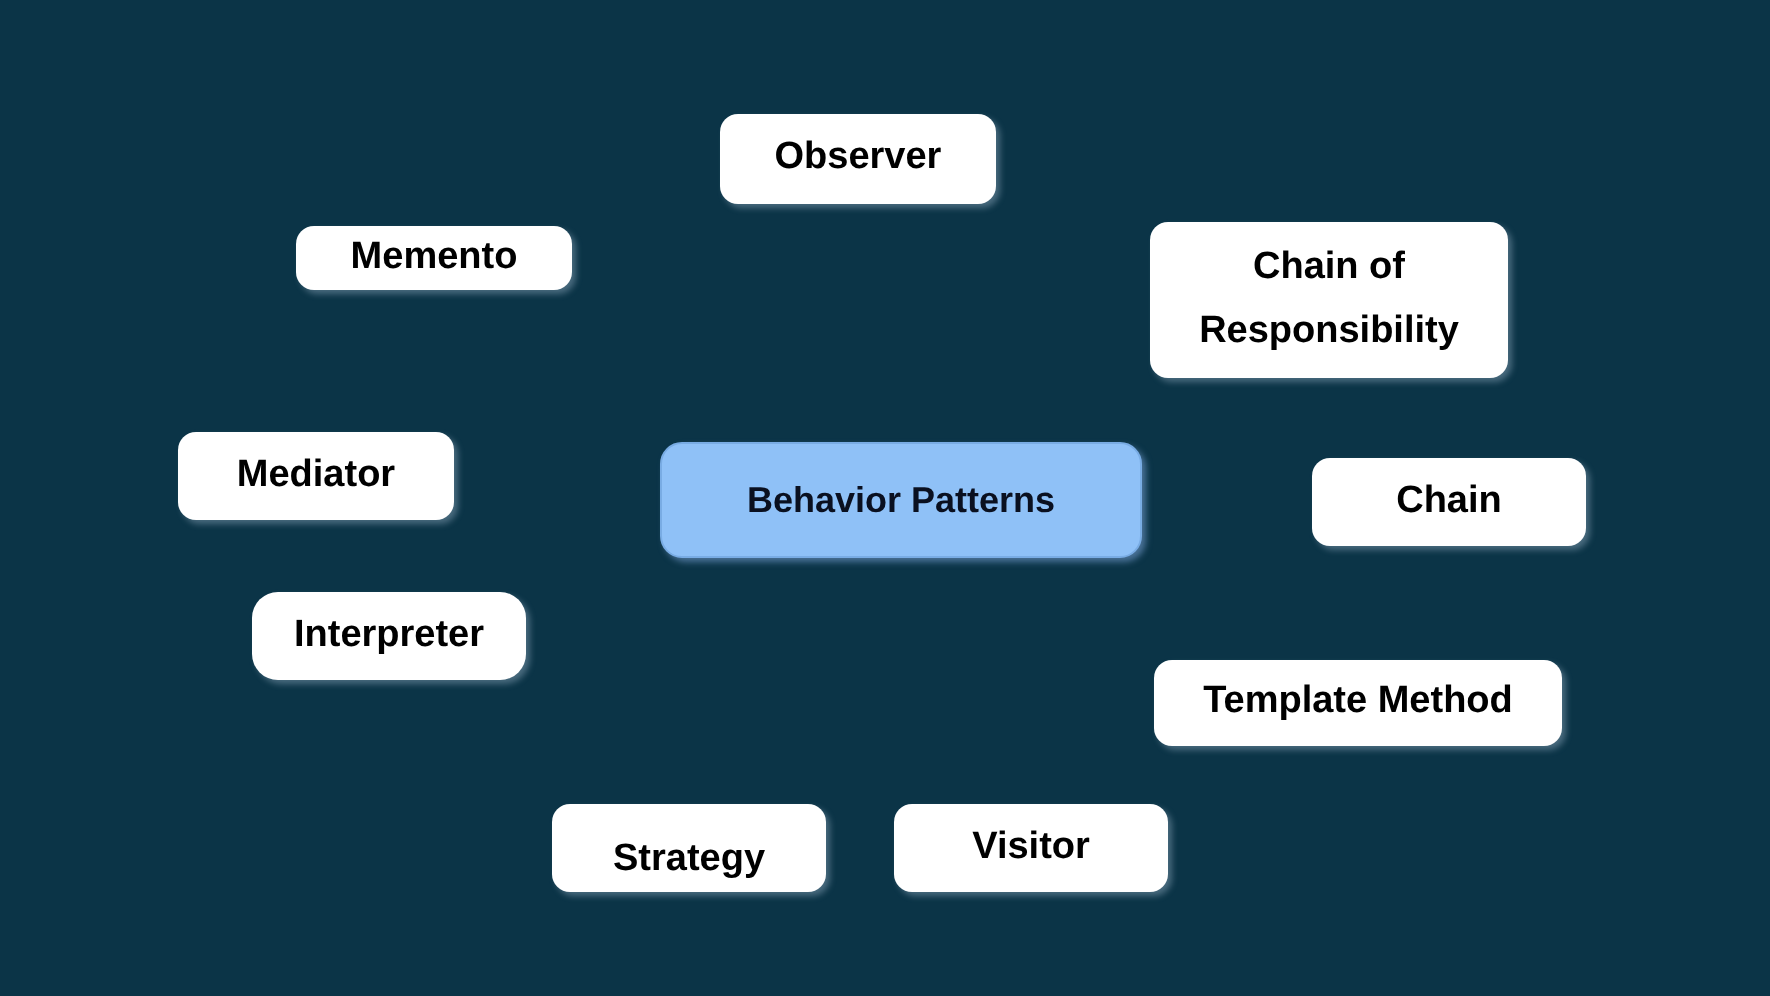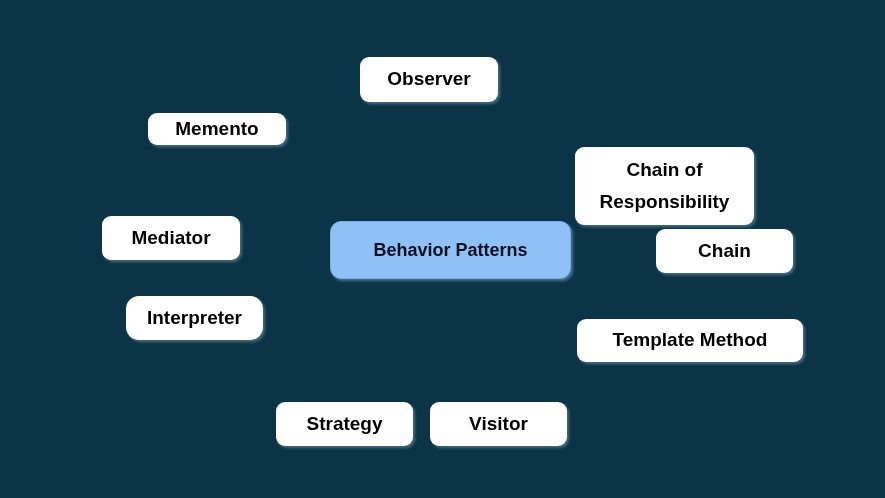--- a/index.html
+++ b/index.html
@@ -36,28 +36,28 @@
     background: var(--center-fill, #8FC1F7);
     color: var(--center-text, #0A1020);
     border: 1px solid #79ACE4;
     border-radius: 11px;
     box-shadow: 2px 2px 3px rgba(100, 140, 185, 0.7);
     font-size: 18px;
   }
   
   .pos-observer        { left: 360px; top: 57px;  width: 138px; height: 45px; }
   .pos-memento         { left: 148px; top: 113px; width: 138px; height: 32px; }
-  .pos-chain           { left: 575px; top: 111px; width: 179px; height: 78px; margin-top: 36px; }
-  .pos-mediator        { left: 102px;  top: 216px; width: 138px; height: 44px; }
+  .pos-chain           { left: 575px; top: 111px; width: 179px; height: 78px; }
+  .pos-mediator        { left: 89px;  top: 216px; width: 138px; height: 44px; }
   .pos-center          { left: 330px; top: 221px; width: 241px; height: 58px; }
   .pos-state           { left: 656px; top: 229px; width: 137px; height: 44px; }
   .pos-interpreter     { left: 126px; top: 296px; width: 137px; height: 44px; border-radius: 13px; }
-  .pos-template-method { left: 577px; top: 319px; width: 226px; height: 43px; }
-  .pos-strategy        { left: 276px; top: 402px; width: 137px; height: 44px; }
-  .pos-visitor         { left: 430px; top: 402px; width: 137px; height: 44px; }
+  .pos-template-method { left: 577px; top: 330px; width: 204px; height: 43px; }
+  .pos-strategy        { left: 276px; top: 402px; width: 137px; height: 44px; align-items: flex-end; }
+  .pos-visitor         { left: 447px; top: 402px; width: 137px; height: 44px; }
 </style>
 </head>
 <body>
 
 <div class="canvas" style="--bg: #0B3447; --node-fill: #FFFFFF; --node-text: #000000; --center-fill: #8FC1F7; --center-text: #0A1020;">
 
   <div class="node pos-observer">
     <span>Observer</span>
   </div>
 

